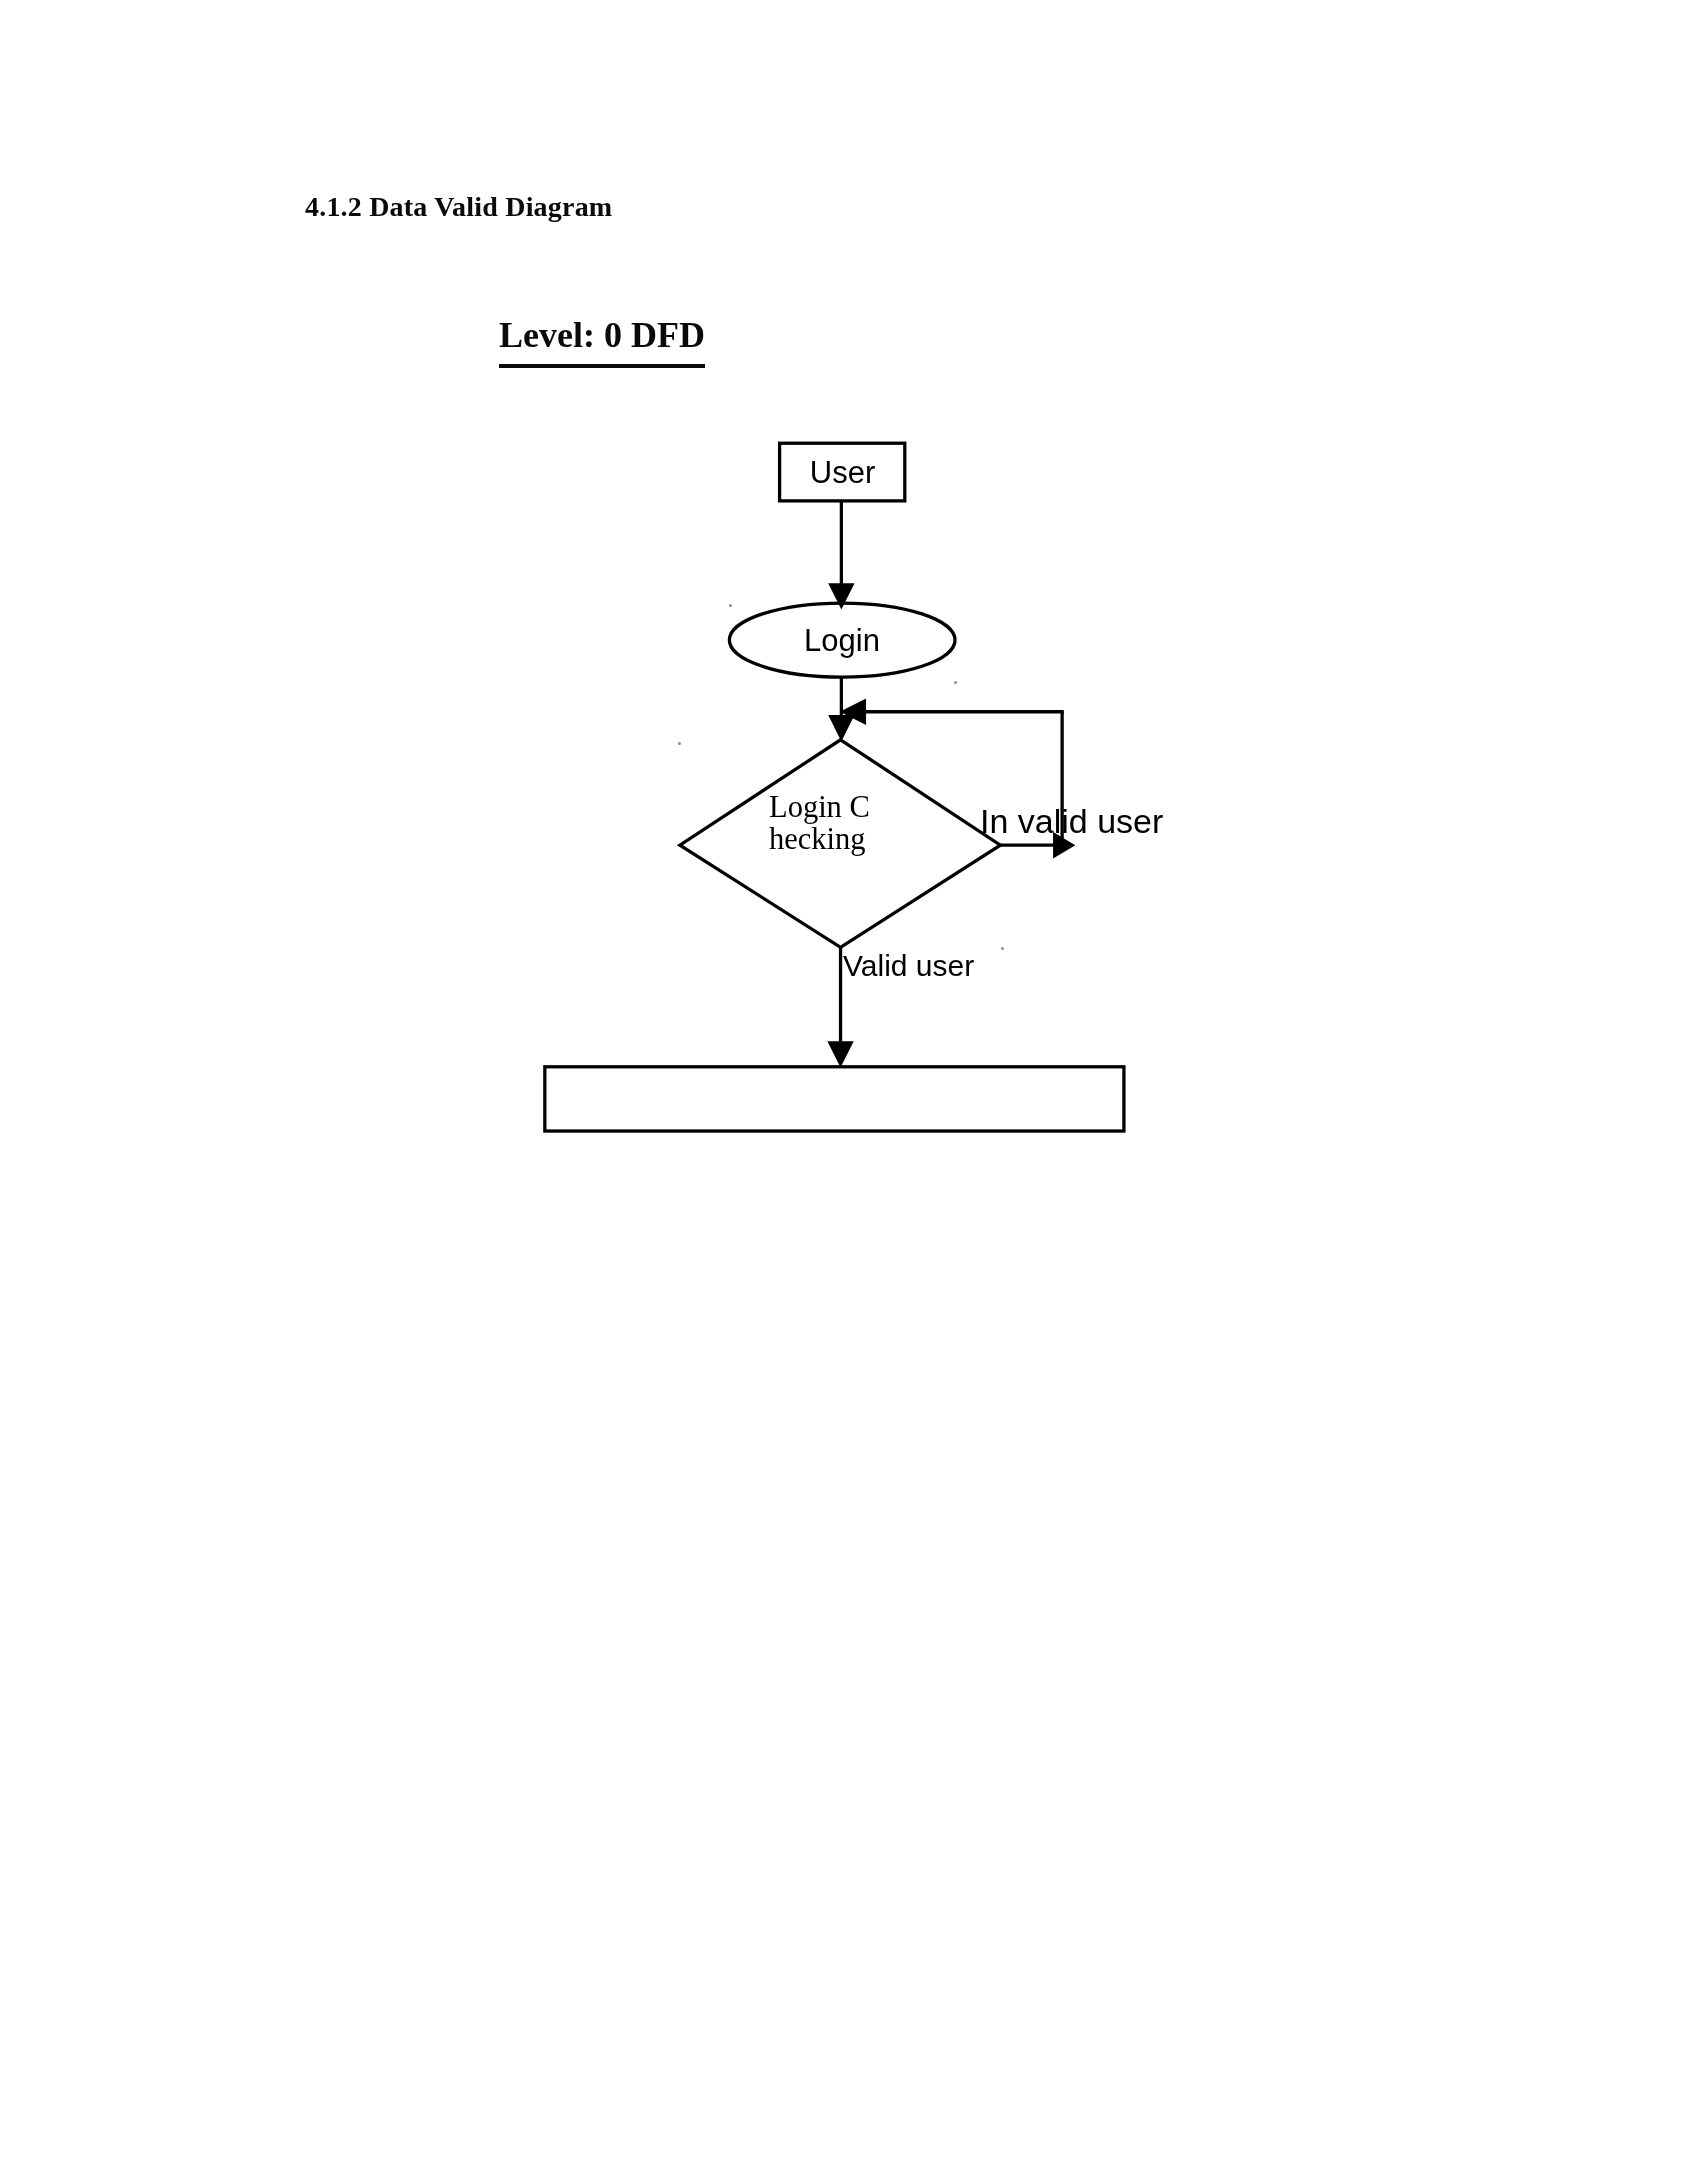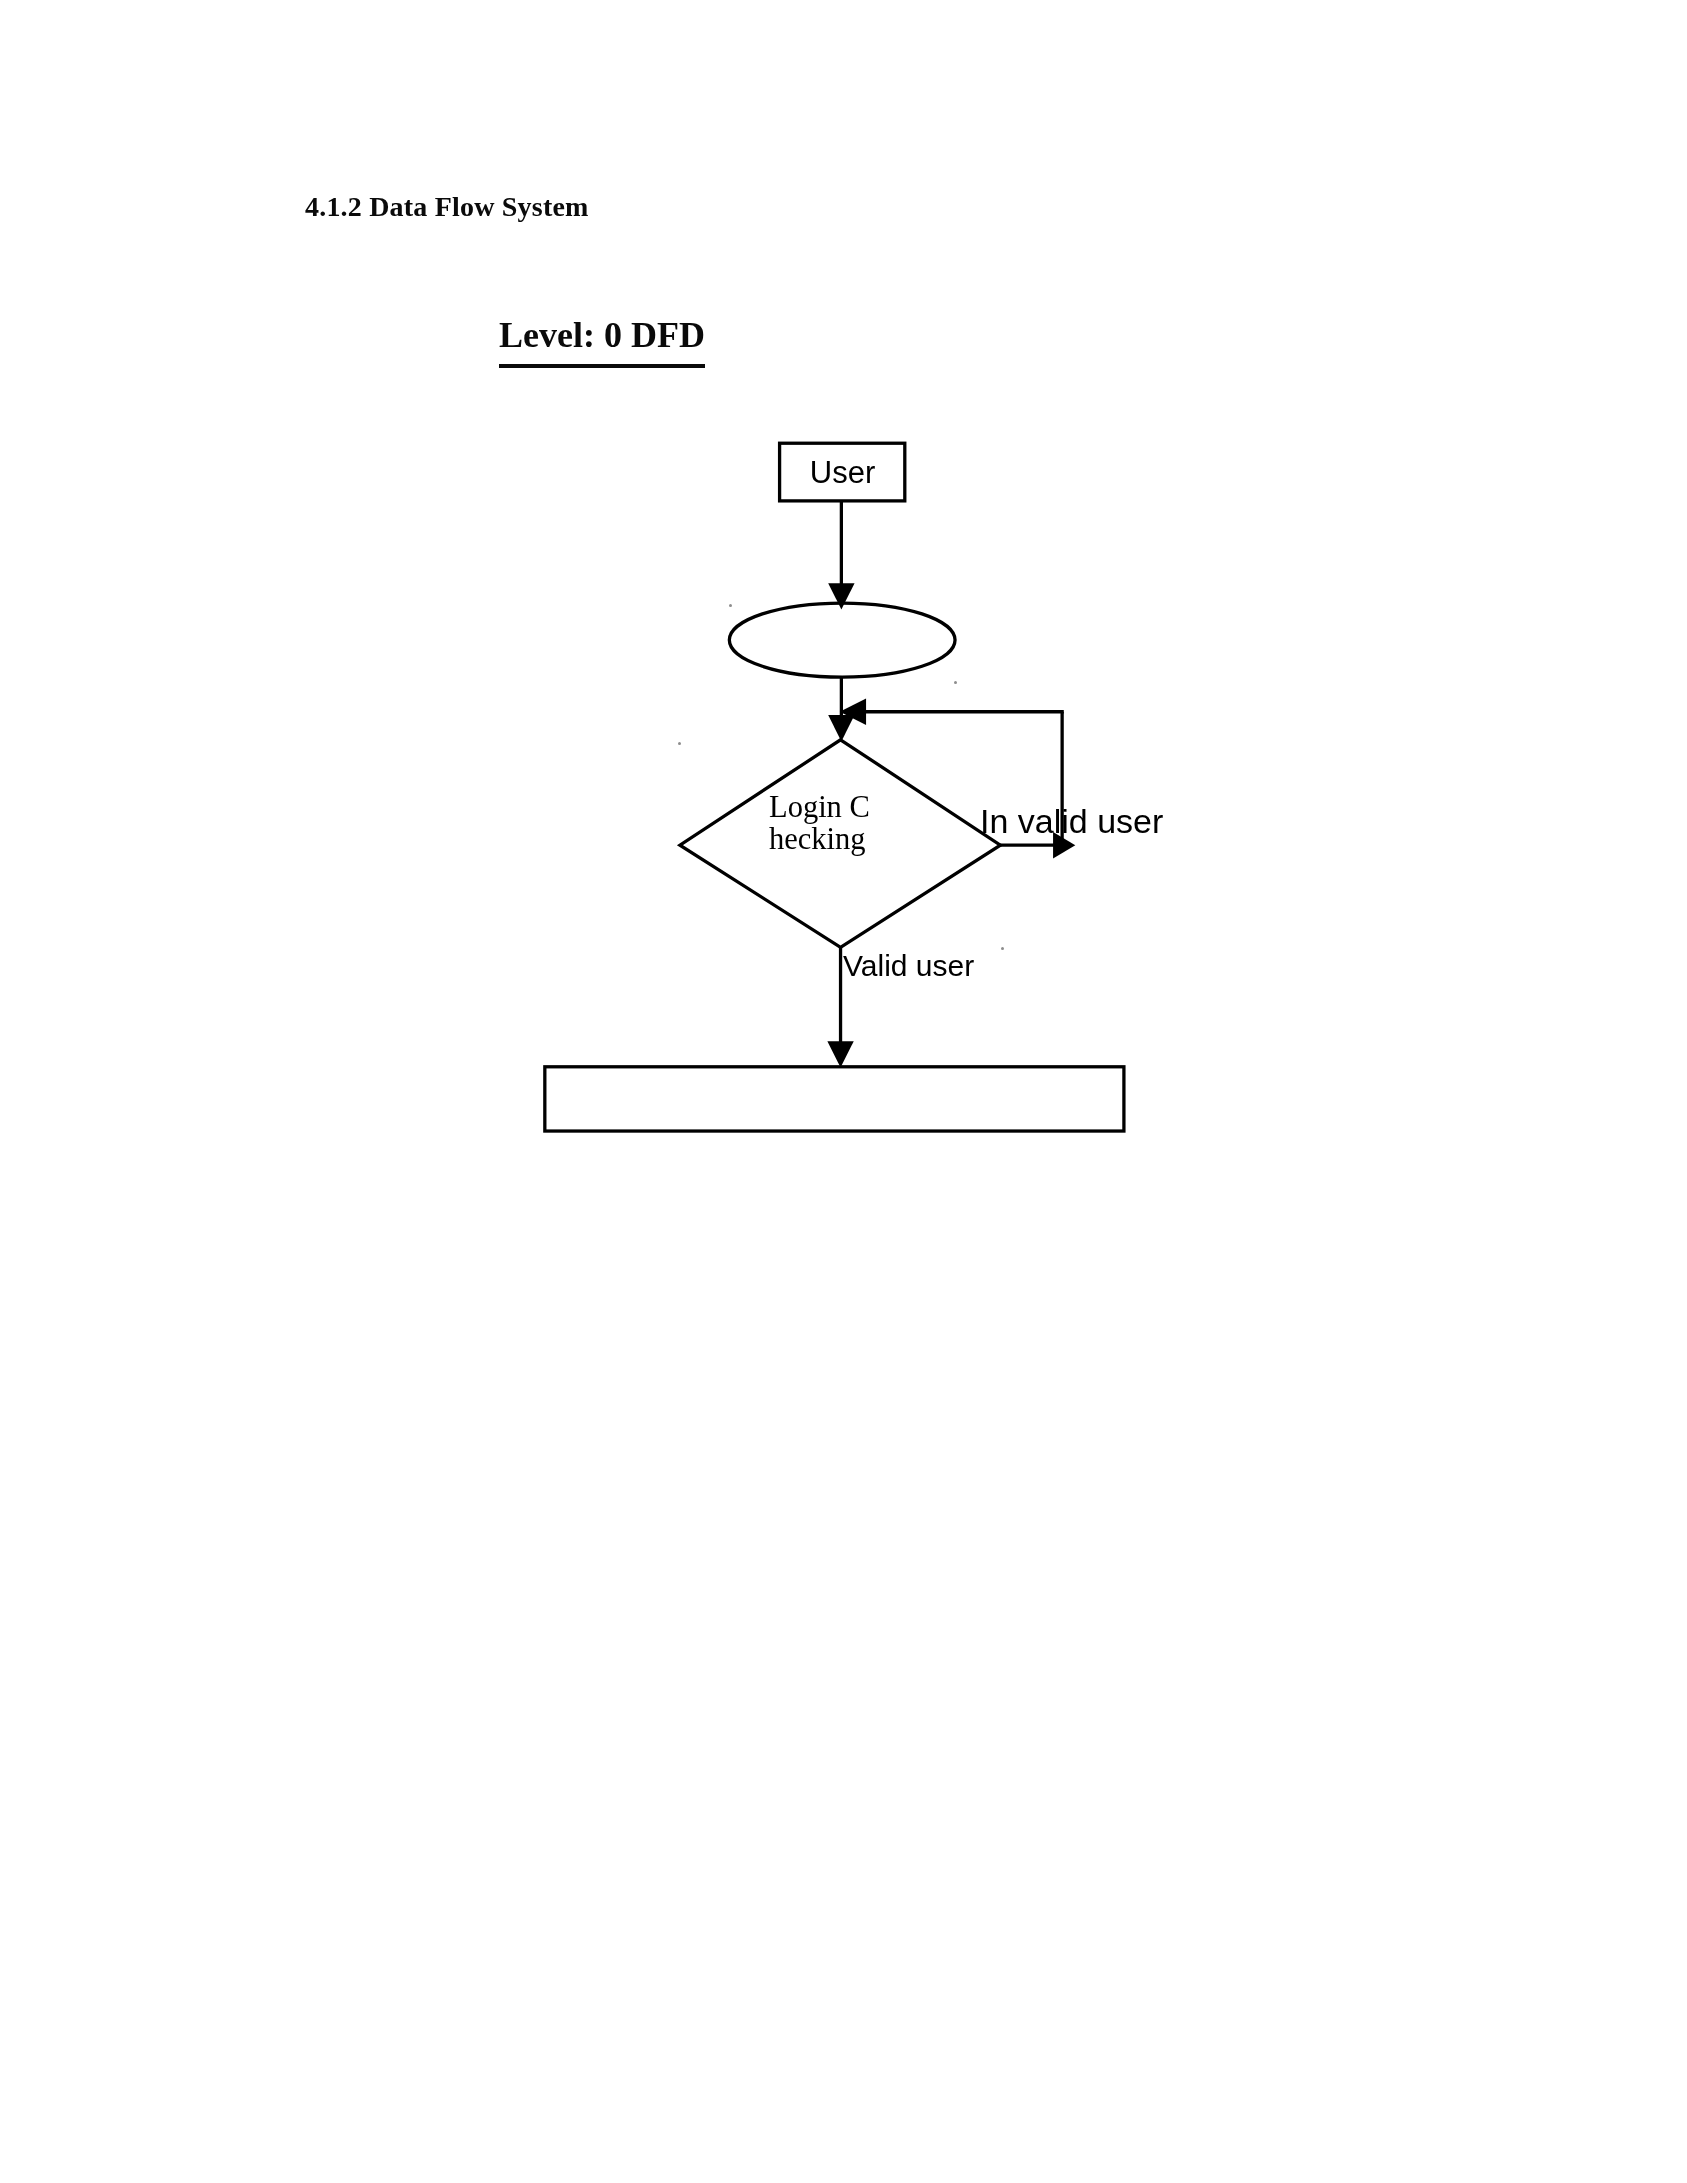--- a/index.html
+++ b/index.html
@@ -152,21 +152,21 @@
     background: #ararara;
     background: #8d8d8d;
     border-radius: 50%;
   }
 </style>
 </head>
 <body>
 
 <div class="page">
 
-  <div class="section-heading">4.1.2  Data Flow System</div>
+  <div class="section-heading">4.1.2  Data Valid Diagram</div>
 
   <div class="level-heading">Level: 0 DFD</div>
 
   <div class="diagram">
 
     <svg viewBox="0 0 2048 2650" xmlns="http://www.w3.org/2000/svg">
       <defs>
         <marker id="arrow-down" viewBox="0 0 12 12" refX="6" refY="10" markerWidth="7" markerHeight="7" orient="auto-start-reverse">
           <path d="M 1 0 L 11 0 L 6 11 z" fill="#000"></path>
         </marker>
@@ -202,20 +202,21 @@
       <g>
         <line x1="967" y1="1150" x2="967" y2="1268" stroke="#000" stroke-width="4"></line>
         <path d="M 951 1264 L 983 1264 L 967 1296 z" fill="#000"></path>
       </g>
 
       <rect x="608" y="1295" width="703" height="78" fill="none" stroke="#000" stroke-width="4"></rect>
     </svg>
 
     <div class="node-label label-sans user-text">User</div>
 
+    <div class="node-label label-sans login-text">Login</div>
 
     <div class="node-label label-serif checking-text">Login Checking</div>
 
     <div class="node-label label-sans invalid-text">In valid user</div>
 
     <div class="node-label label-sans valid-text">Valid user</div>
 
 
     <div class="speckle" style="left:685px; top:604px;"></div>
     <div class="speckle" style="left:910px; top:681px;"></div>

